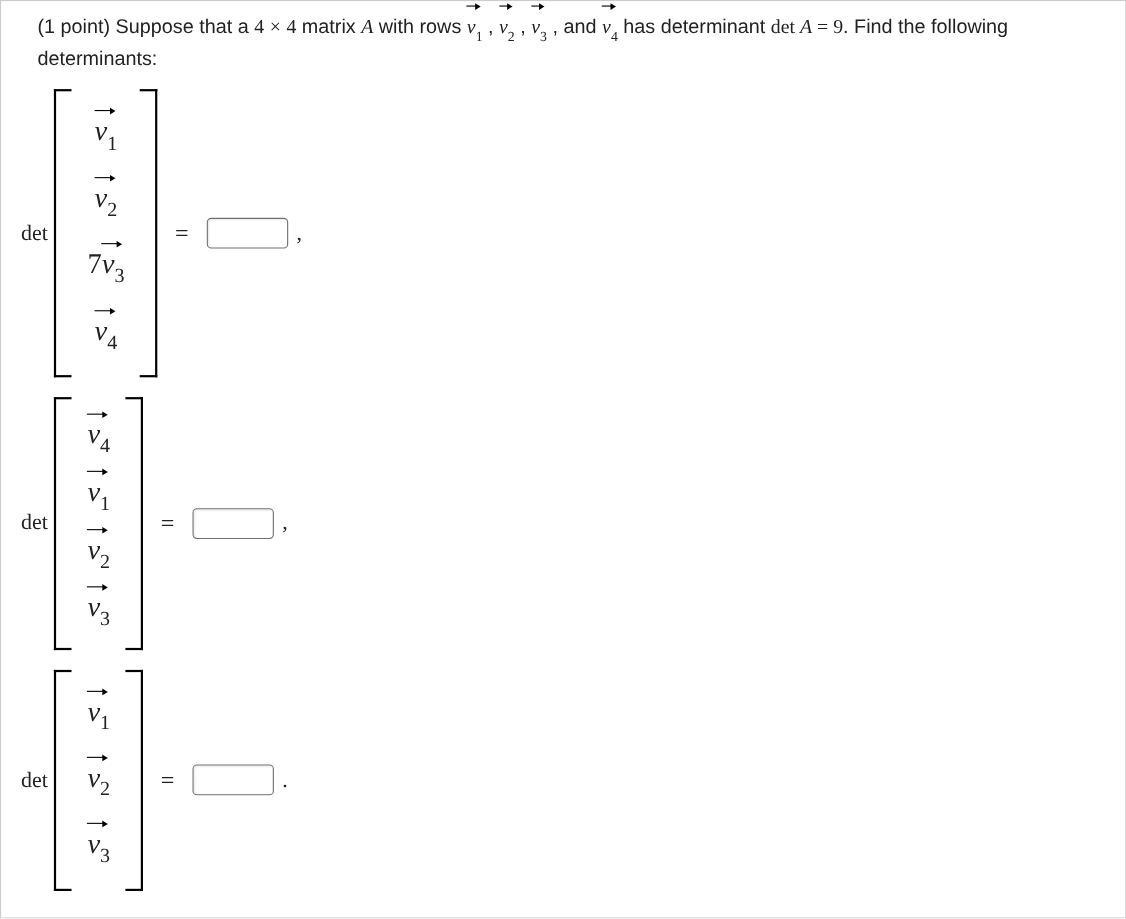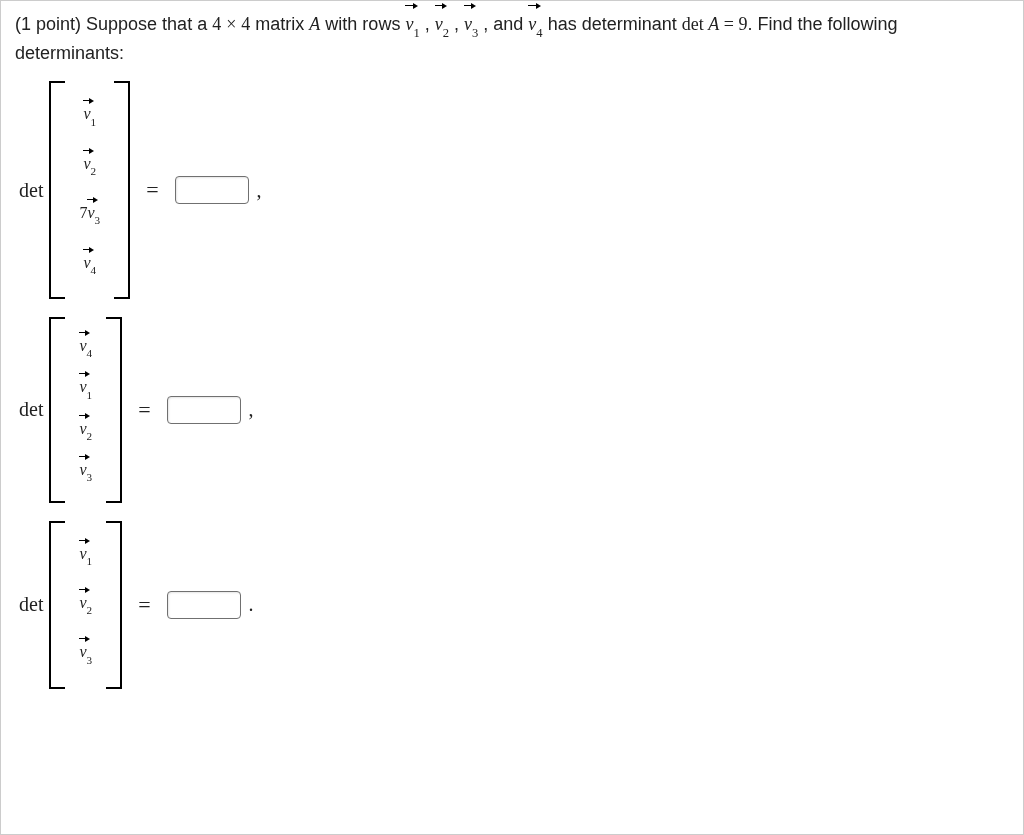--- a/index.html
+++ b/index.html
@@ -13,20 +13,21 @@
   .page {
     box-sizing: border-box;
     width: 1024px;
     height: 835px;
     border: 1px solid #ccc;
     padding: 10px 14px;
   }
   .prompt {
     line-height: 1.5;
     margin-bottom: 14px;
+    margin-left: 19px;
   }
   .mi { 
     font-family: "Times New Roman", Times, serif;
     font-style: italic;
   }
   .mn { 
     font-family: "Times New Roman", Times, serif;
   }
   .det-row {
     display: flex;
@@ -51,21 +52,21 @@
   .bracket-left  { border-left: 2px solid #000; }
   .bracket-right { border-right: 2px solid #000; }
   .matrix-col {
     display: flex;
     flex-direction: column;
     justify-content: space-around;
     padding: 10px 8px;
   }
   .matrix-cell {
     font-family: "Times New Roman", Times, serif;
-    font-size: 16px;
+    font-size: 26px;
     line-height: 1;
     padding: 15px 6px;
     white-space: nowrap;
     text-align: center;
   }
   .matrix.compact .matrix-cell { padding: 11px 6px; }
   .vec {
     display: inline-block;
     position: relative;
   }

